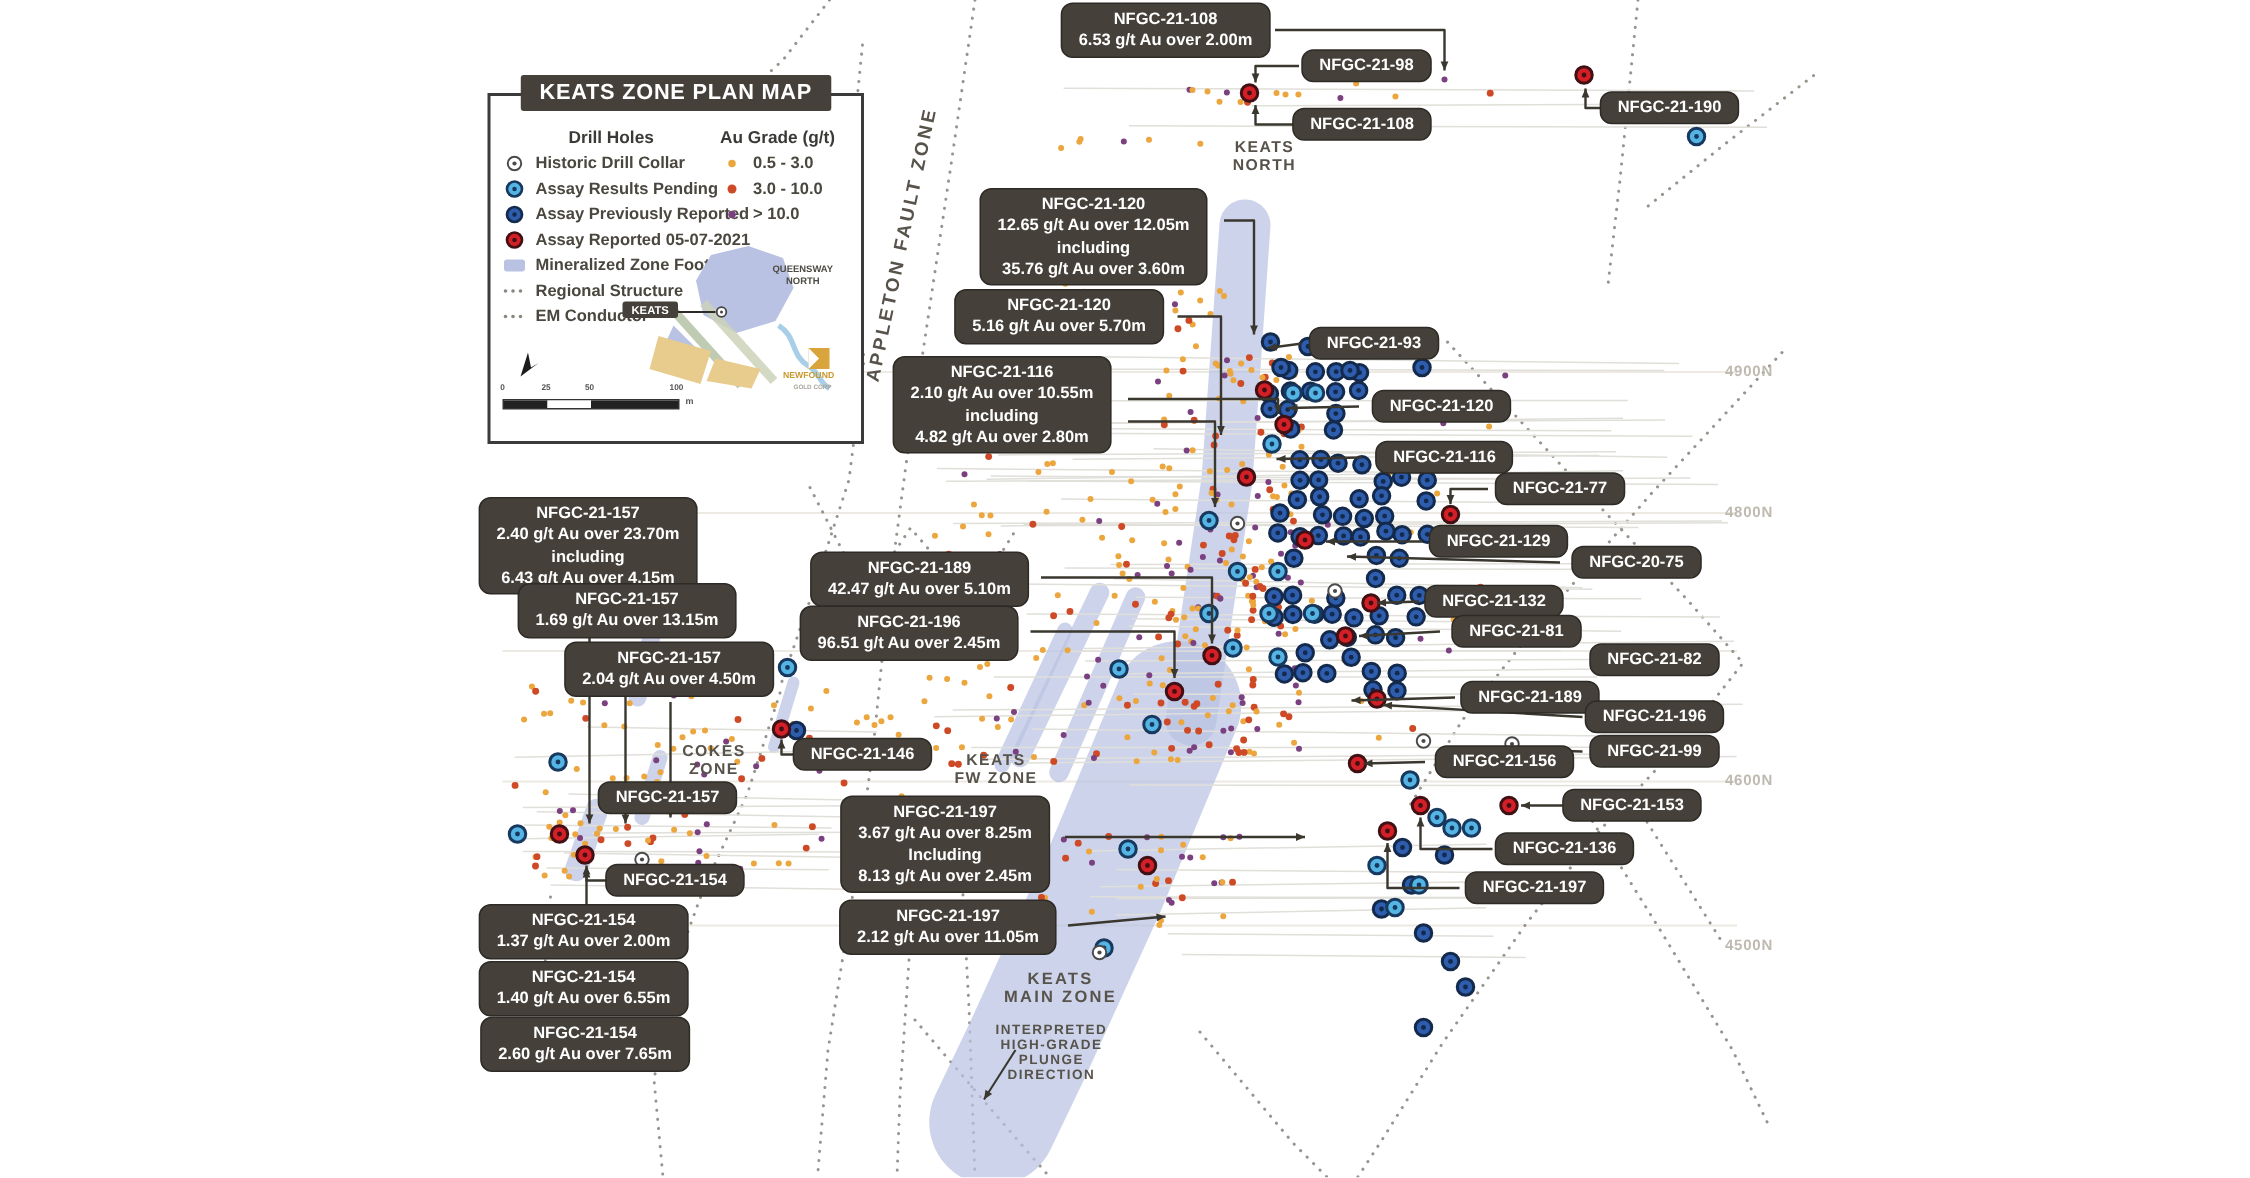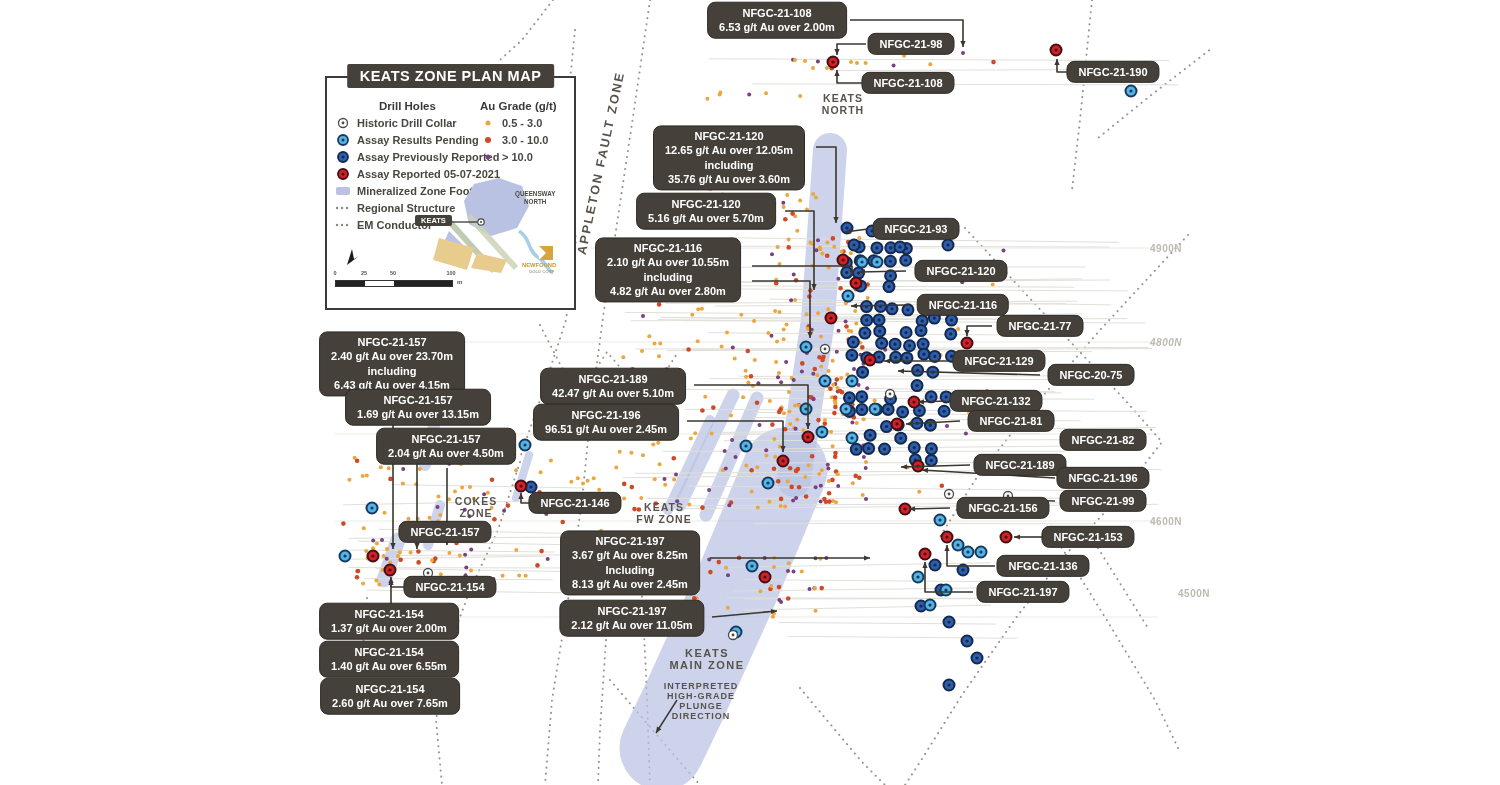--- a/index.html
+++ b/index.html
@@ -6,21 +6,21 @@
   .stage{position:relative;width:1210px;height:785px;background:#ffffff;overflow:hidden;
          font-family:"Liberation Sans",sans-serif;}
   #map-svg{position:absolute;left:0;top:0;}
   .callout{position:absolute;transform:translate(-50%,-50%);background:#45413a;color:#fff;
            border:1px solid #2e2b26;border-radius:8px;padding:3px 11px;font-size:11px;
            font-weight:bold;line-height:1.3;text-align:center;white-space:nowrap;z-index:20;}
   .zonetext{position:absolute;transform:translate(-50%,-50%);color:#57534b;font-weight:bold;
             text-align:center;white-space:pre-line;z-index:5;}
   .gridlabel{position:absolute;transform:translate(-50%,-50%);color:#bfbab0;font-size:10px;
              letter-spacing:.5px;font-weight:bold;z-index:4;}
-  .legend{position:absolute;left:325px;top:76px;width:247px;height:230px;background:#fff;
+  .legend{position:absolute;left:325px;top:62px;width:247px;height:230px;background:#fff;
           border:2px solid #3b3b3b;z-index:30;}
   .legend-title{position:absolute;left:50%;top:-14px;transform:translateX(-50%);background:#45413a;
                 color:#fff;font-size:14.5px;font-weight:bold;letter-spacing:.5px;padding:4px 13px;
                 white-space:nowrap;border-radius:2px;}
   .legend-h{position:absolute;font-size:11.5px;font-weight:bold;color:#3a3a36;}
   .legend-col{position:absolute;left:8px;top:36px;}
   .legend-row{display:flex;align-items:center;height:17px;font-size:11px;font-weight:bold;color:#4a473f;}
   .legend-row svg{margin-right:6px;flex:0 0 auto;}
   .grade-col{position:absolute;left:153px;top:36px;}
   .inset{position:absolute;left:92px;top:98px;width:150px;height:100px;z-index:2;}
@@ -1436,24 +1436,24 @@
 FW ZONE</div>
       <div class="zonetext" style="left: 707px; top: 659px; font-size: 11px; letter-spacing: 1.5px;">KEATS
 MAIN ZONE</div>
       <div class="zonetext" style="left: 701px; top: 701px; font-size: 9px; letter-spacing: 1px;">INTERPRETED
 HIGH-GRADE
 PLUNGE
 DIRECTION</div>
     </div>
   <div id="gridlabels">
       <div class="gridlabel" style="left: 1166px; top: 248px;">4900N</div>
-      <div class="gridlabel" style="left: 1166px; top: 342px; font-style: italic;">4800N</div>
+      <div class="gridlabel" style="left: 1166px; top: 342px;">4800N</div>
       <div class="gridlabel" style="left: 1098px; top: 434px;">4700N</div>
       <div class="gridlabel" style="left: 1166px; top: 521px;">4600N</div>
-      <div class="gridlabel" style="left: 1166px; top: 593px; margin-left: 28px;">4500N</div>
+      <div class="gridlabel" style="left: 1166px; top: 631px;">4500N</div>
     </div>
 
   <div class="legend">
     <div class="legend-title">KEATS ZONE PLAN MAP</div>
     <div class="legend-h" style="left:8px;top:22px;padding-left:44px;">Drill Holes</div>
     <div class="legend-h" style="left:153px;top:22px;">Au Grade (g/t)</div>
     <div class="legend-col" id="legend-drill-items">
         <div class="legend-row">
           <svg width="16" height="14">
             <circle cx="8" cy="7" r="4.5" fill="#ffffff" stroke="#4a4a4a" stroke-width="1.3"></circle>

